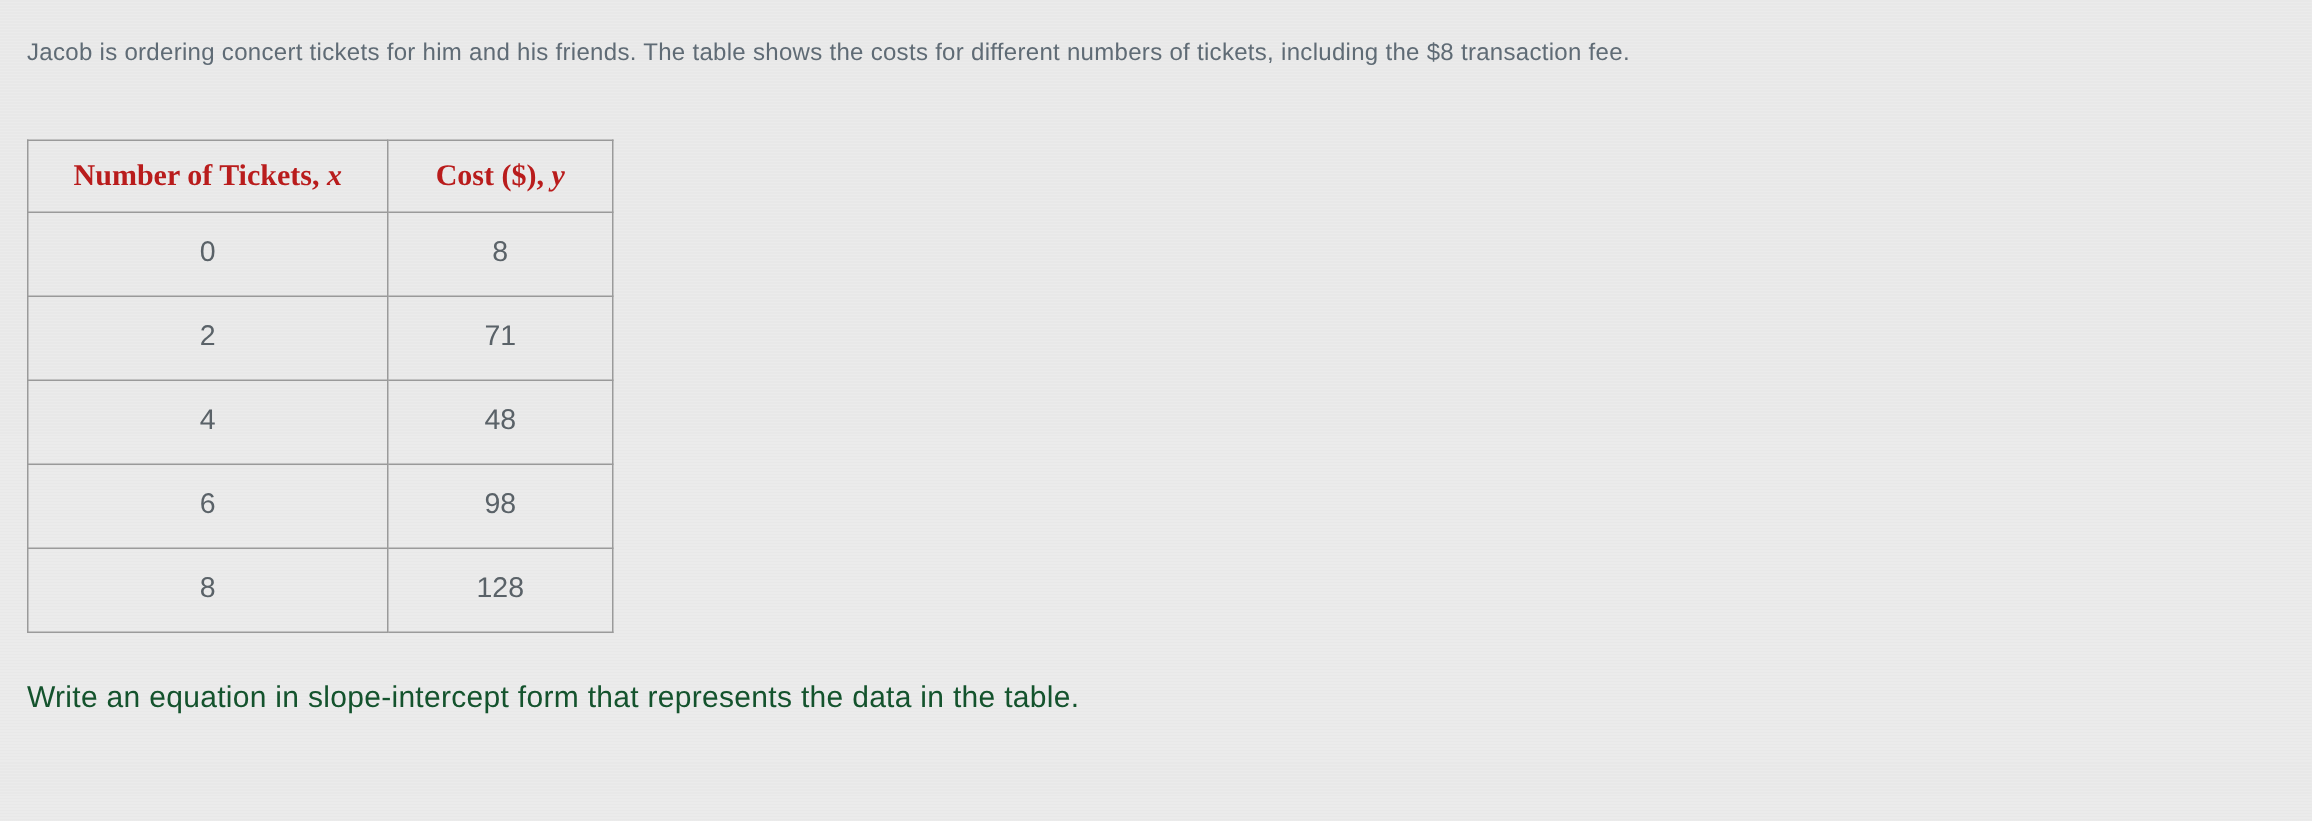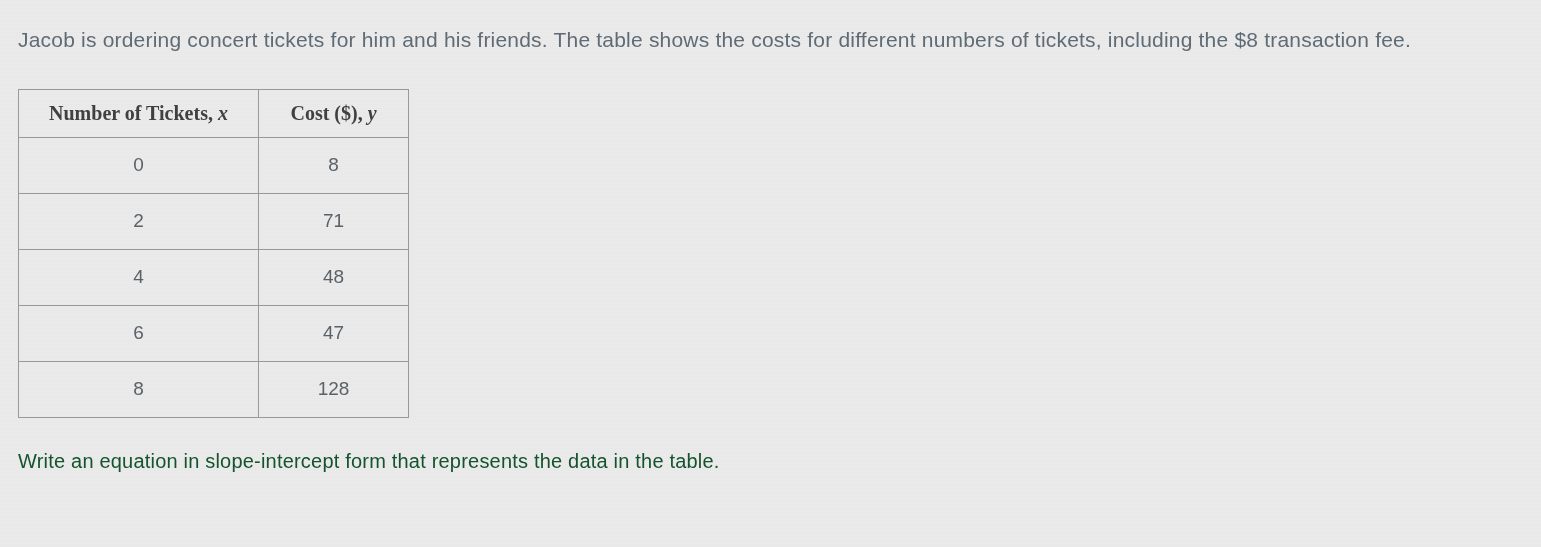--- a/index.html
+++ b/index.html
@@ -17,45 +17,45 @@
         #ebebeb 2px
       );
       background-color: #eaeaea;
       width: 1541px;
       height: 547px;
       padding: 24px 18px;
       color: #5a6570;
       position: relative;
     }
     .problem-text {
-      font-size: 21px;
+      font-size: 16px;
       line-height: 1.55;
       color: #5f6b75;
-      margin-bottom: 32px;
+      margin-bottom: 44px;
       letter-spacing: 0.2px;
     }
     .data-table {
       border-collapse: collapse;
       margin-bottom: 32px;
       background: transparent;
     }
     .data-table th,
     .data-table td {
       border: 1px solid #9a9a9a;
       text-align: center;
       vertical-align: middle;
       font-size: 19px;
       color: #5a6268;
     }
     .data-table th {
       font-weight: bold;
       padding: 12px 18px;
       font-family: 'Times New Roman', Times, serif;
       font-size: 20px;
-      color: #404040;
+      color: #b91c1c;
     }
     .data-table th:first-child {
       width: 240px;
     }
     .data-table th:last-child {
       width: 150px;
     }
     .data-table td {
       padding: 14px 18px;
       height: 56px;
@@ -97,21 +97,21 @@
     <tr>
       <td>2</td>
       <td>71</td>
     </tr>
     <tr>
       <td>4</td>
       <td>48</td>
     </tr>
     <tr>
       <td>6</td>
-      <td>47</td>
+      <td>98</td>
     </tr>
     <tr>
       <td>8</td>
       <td>128</td>
     </tr>
   </tbody>
 </table>
 
 <div class="instruction-text">
   <span>Write an equation in slope-intercept form that represents the data in the table.</span>

